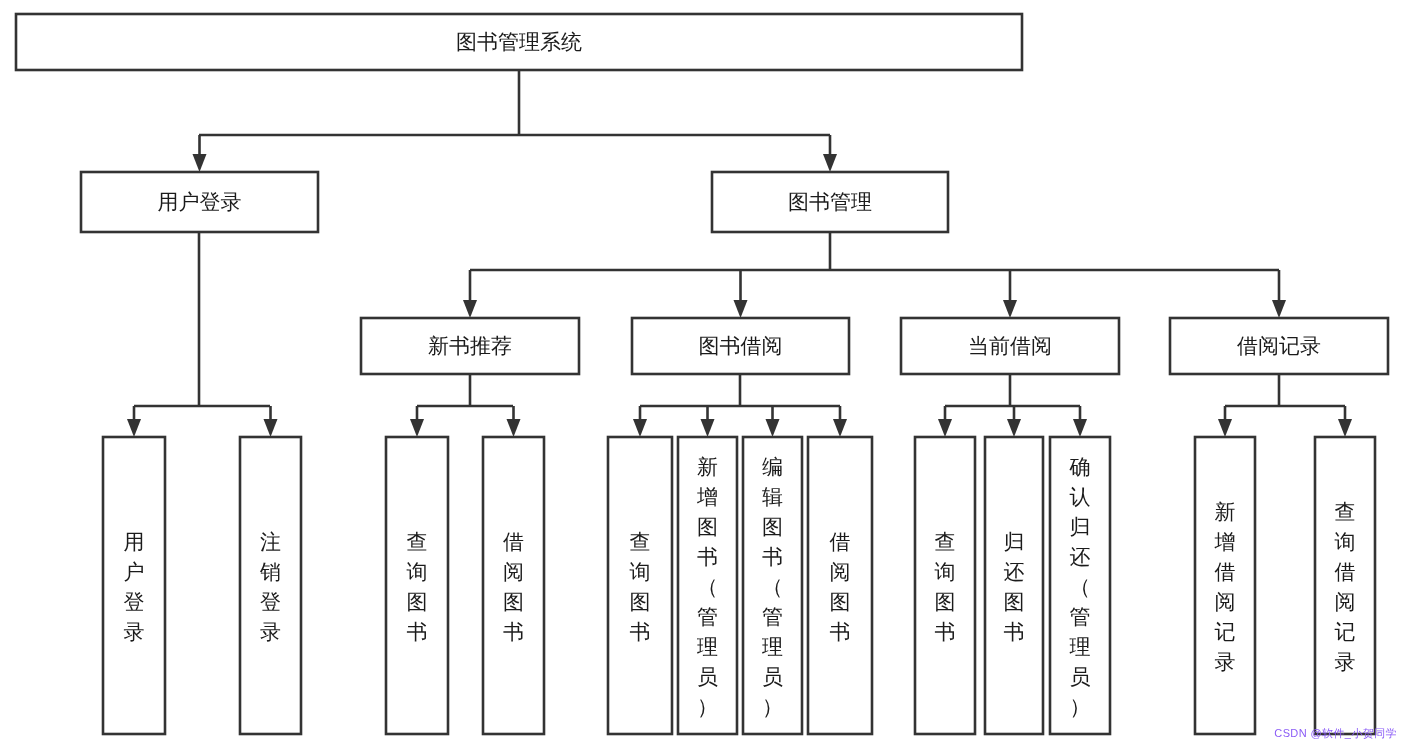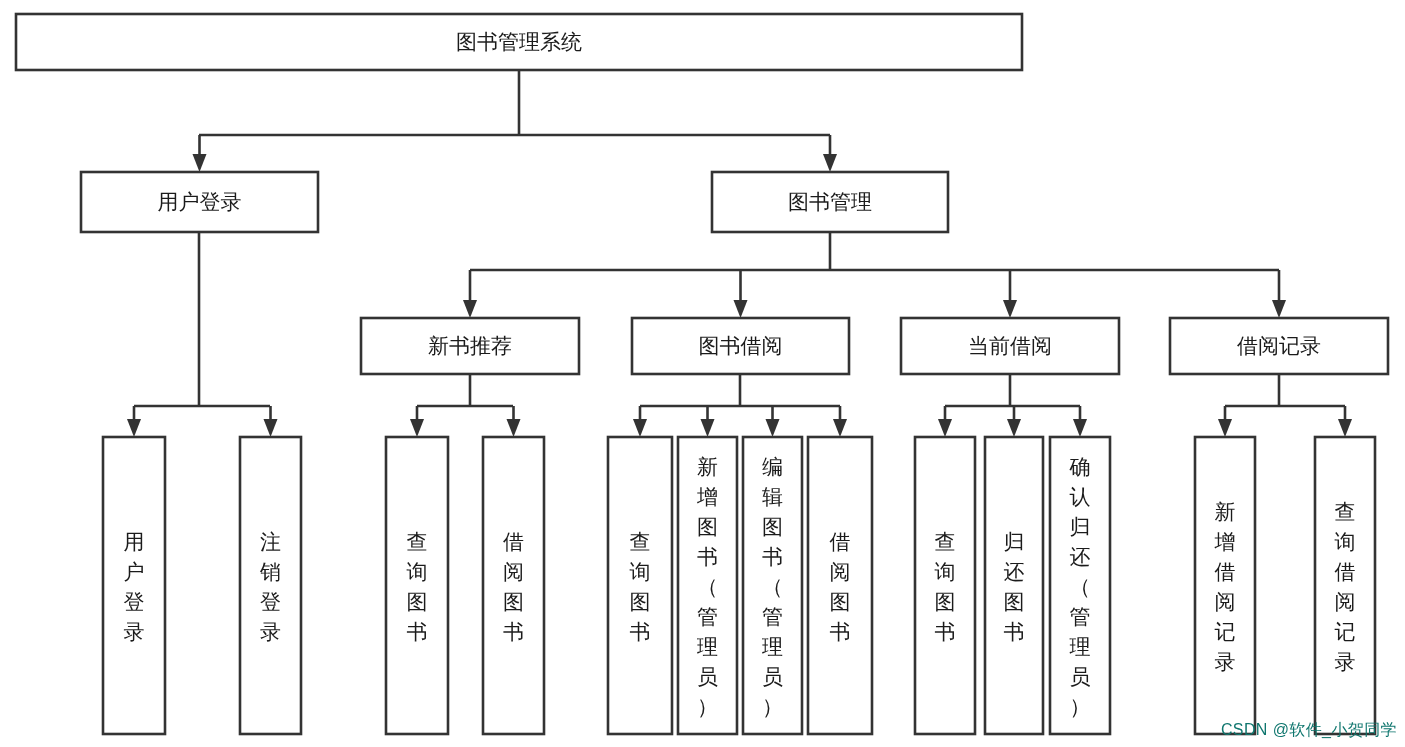--- a/index.html
+++ b/index.html
@@ -53,22 +53,22 @@
     font-family: "Liberation Sans", "DejaVu Sans", sans-serif;
     font-size: 21px;
     fill: #1b1b1b;
     text-anchor: middle;
   }
   .watermark {
     position: absolute;
     right: 8px;
     bottom: 6px;
     font-family: "Liberation Sans", "DejaVu Sans", sans-serif;
-    font-size: 16px;
-    color: #0f766e;
+    font-size: 11px;
+    color: #8b5cf6;
     white-space: nowrap;
     letter-spacing: 0.4px;
     pointer-events: none;
   }
 </style>
 </head>
 <body>
 
 <div id="diagram-root">
   <svg class="flow" viewBox="0 0 1405 747" xmlns="http://www.w3.org/2000/svg">

